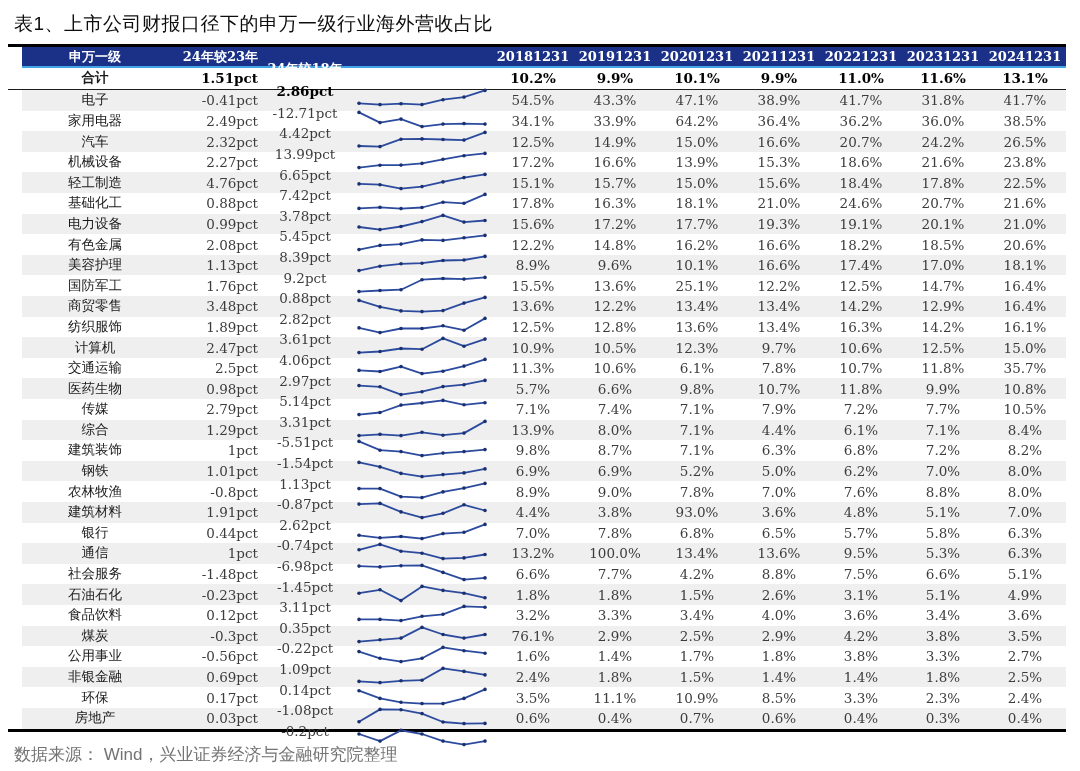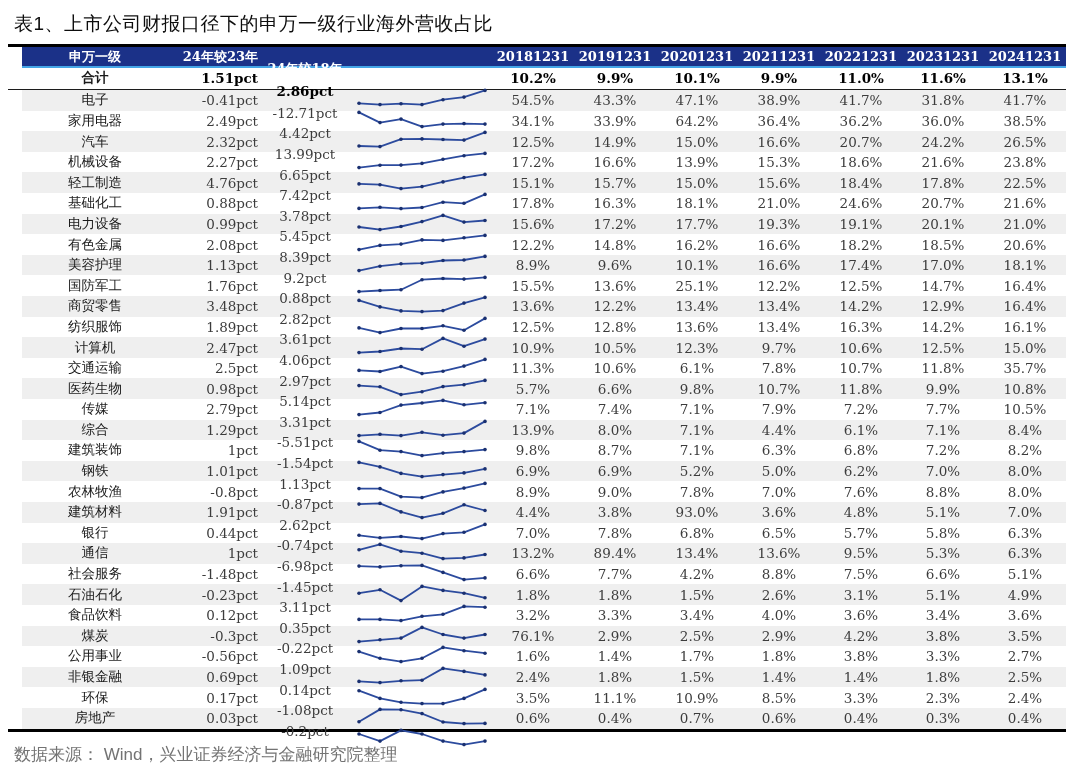--- a/index.html
+++ b/index.html
@@ -639,21 +639,21 @@
                 <circle cx="3.0" cy="3.1" r="1.8" fill="#1A3070"></circle>
                 <circle cx="24.0" cy="3.9" r="1.8" fill="#1A3070"></circle>
                 <circle cx="45.0" cy="2.7" r="1.8" fill="#1A3070"></circle>
                 <circle cx="66.0" cy="2.4" r="1.8" fill="#1A3070"></circle>
                 <circle cx="87.0" cy="9.4" r="1.8" fill="#1A3070"></circle>
                 <circle cx="108.0" cy="16.6" r="1.8" fill="#1A3070"></circle>
                 <circle cx="129.0" cy="14.9" r="1.8" fill="#1A3070"></circle>
               </svg>
             </div>
             <div class="c-year">13.2%</div>
-            <div class="c-year">89.4%</div>
+            <div class="c-year">100.0%</div>
             <div class="c-year">13.4%</div>
             <div class="c-year">13.6%</div>
             <div class="c-year">9.5%</div>
             <div class="c-year">5.3%</div>
             <div class="c-year">6.3%</div>
           </div>
           <div class="row">
             <div class="c-name">社会服务</div>
             <div class="c-d23">-1.48pct</div>
             <div class="c-d18">-1.45pct</div>

